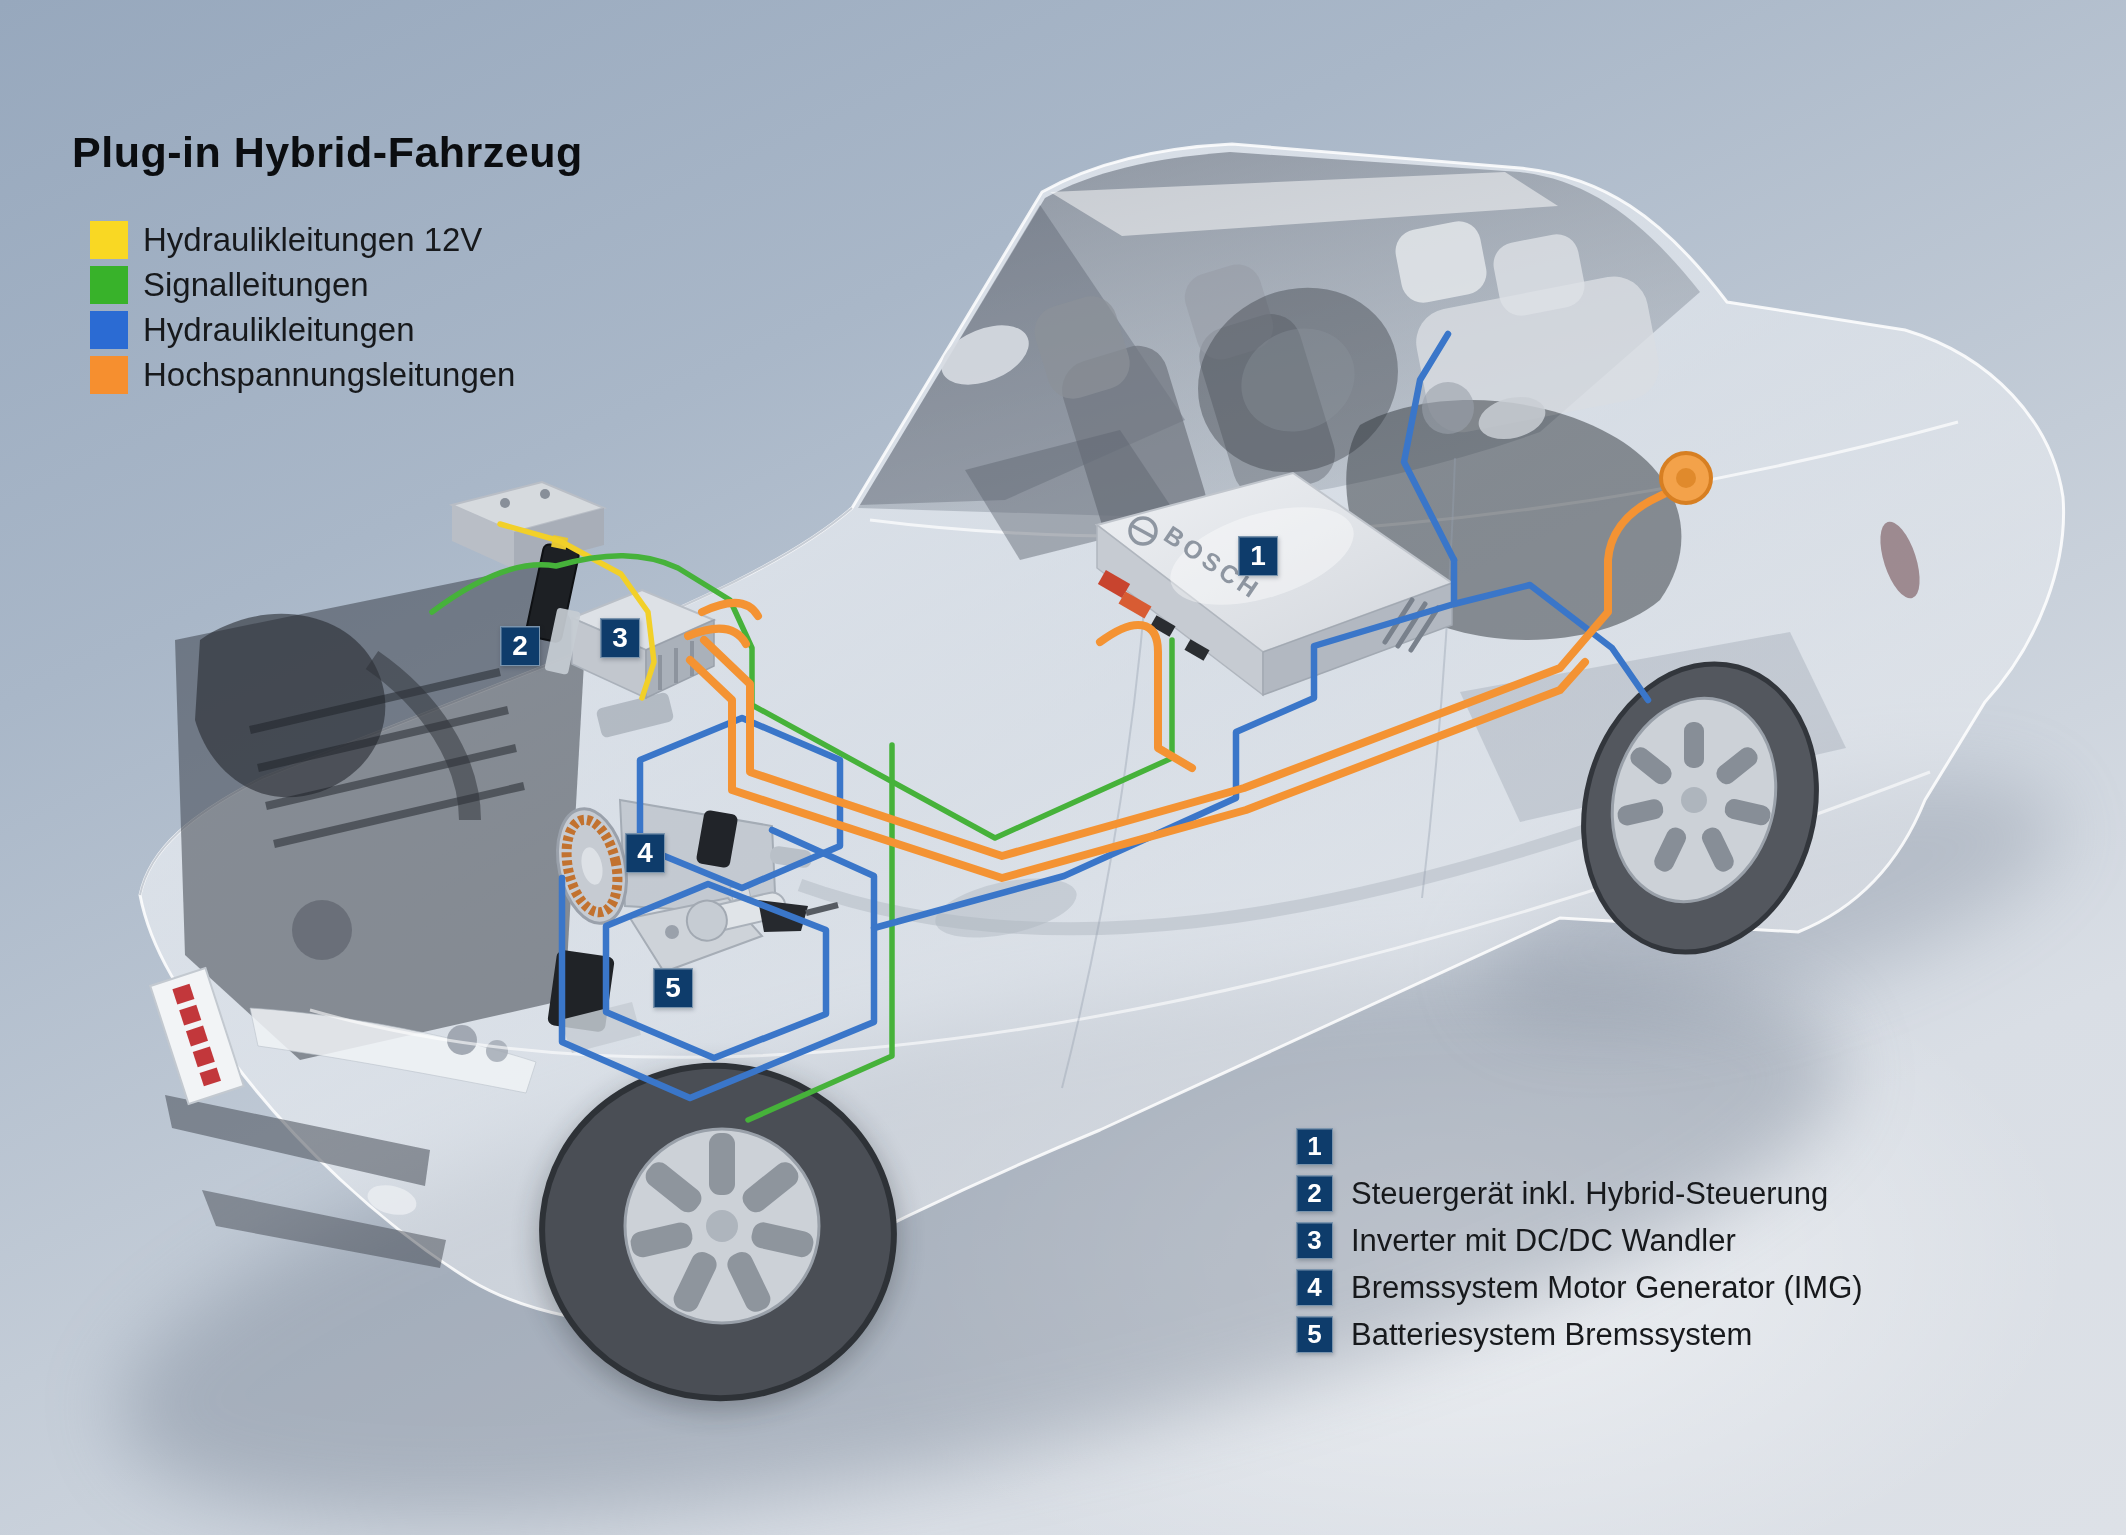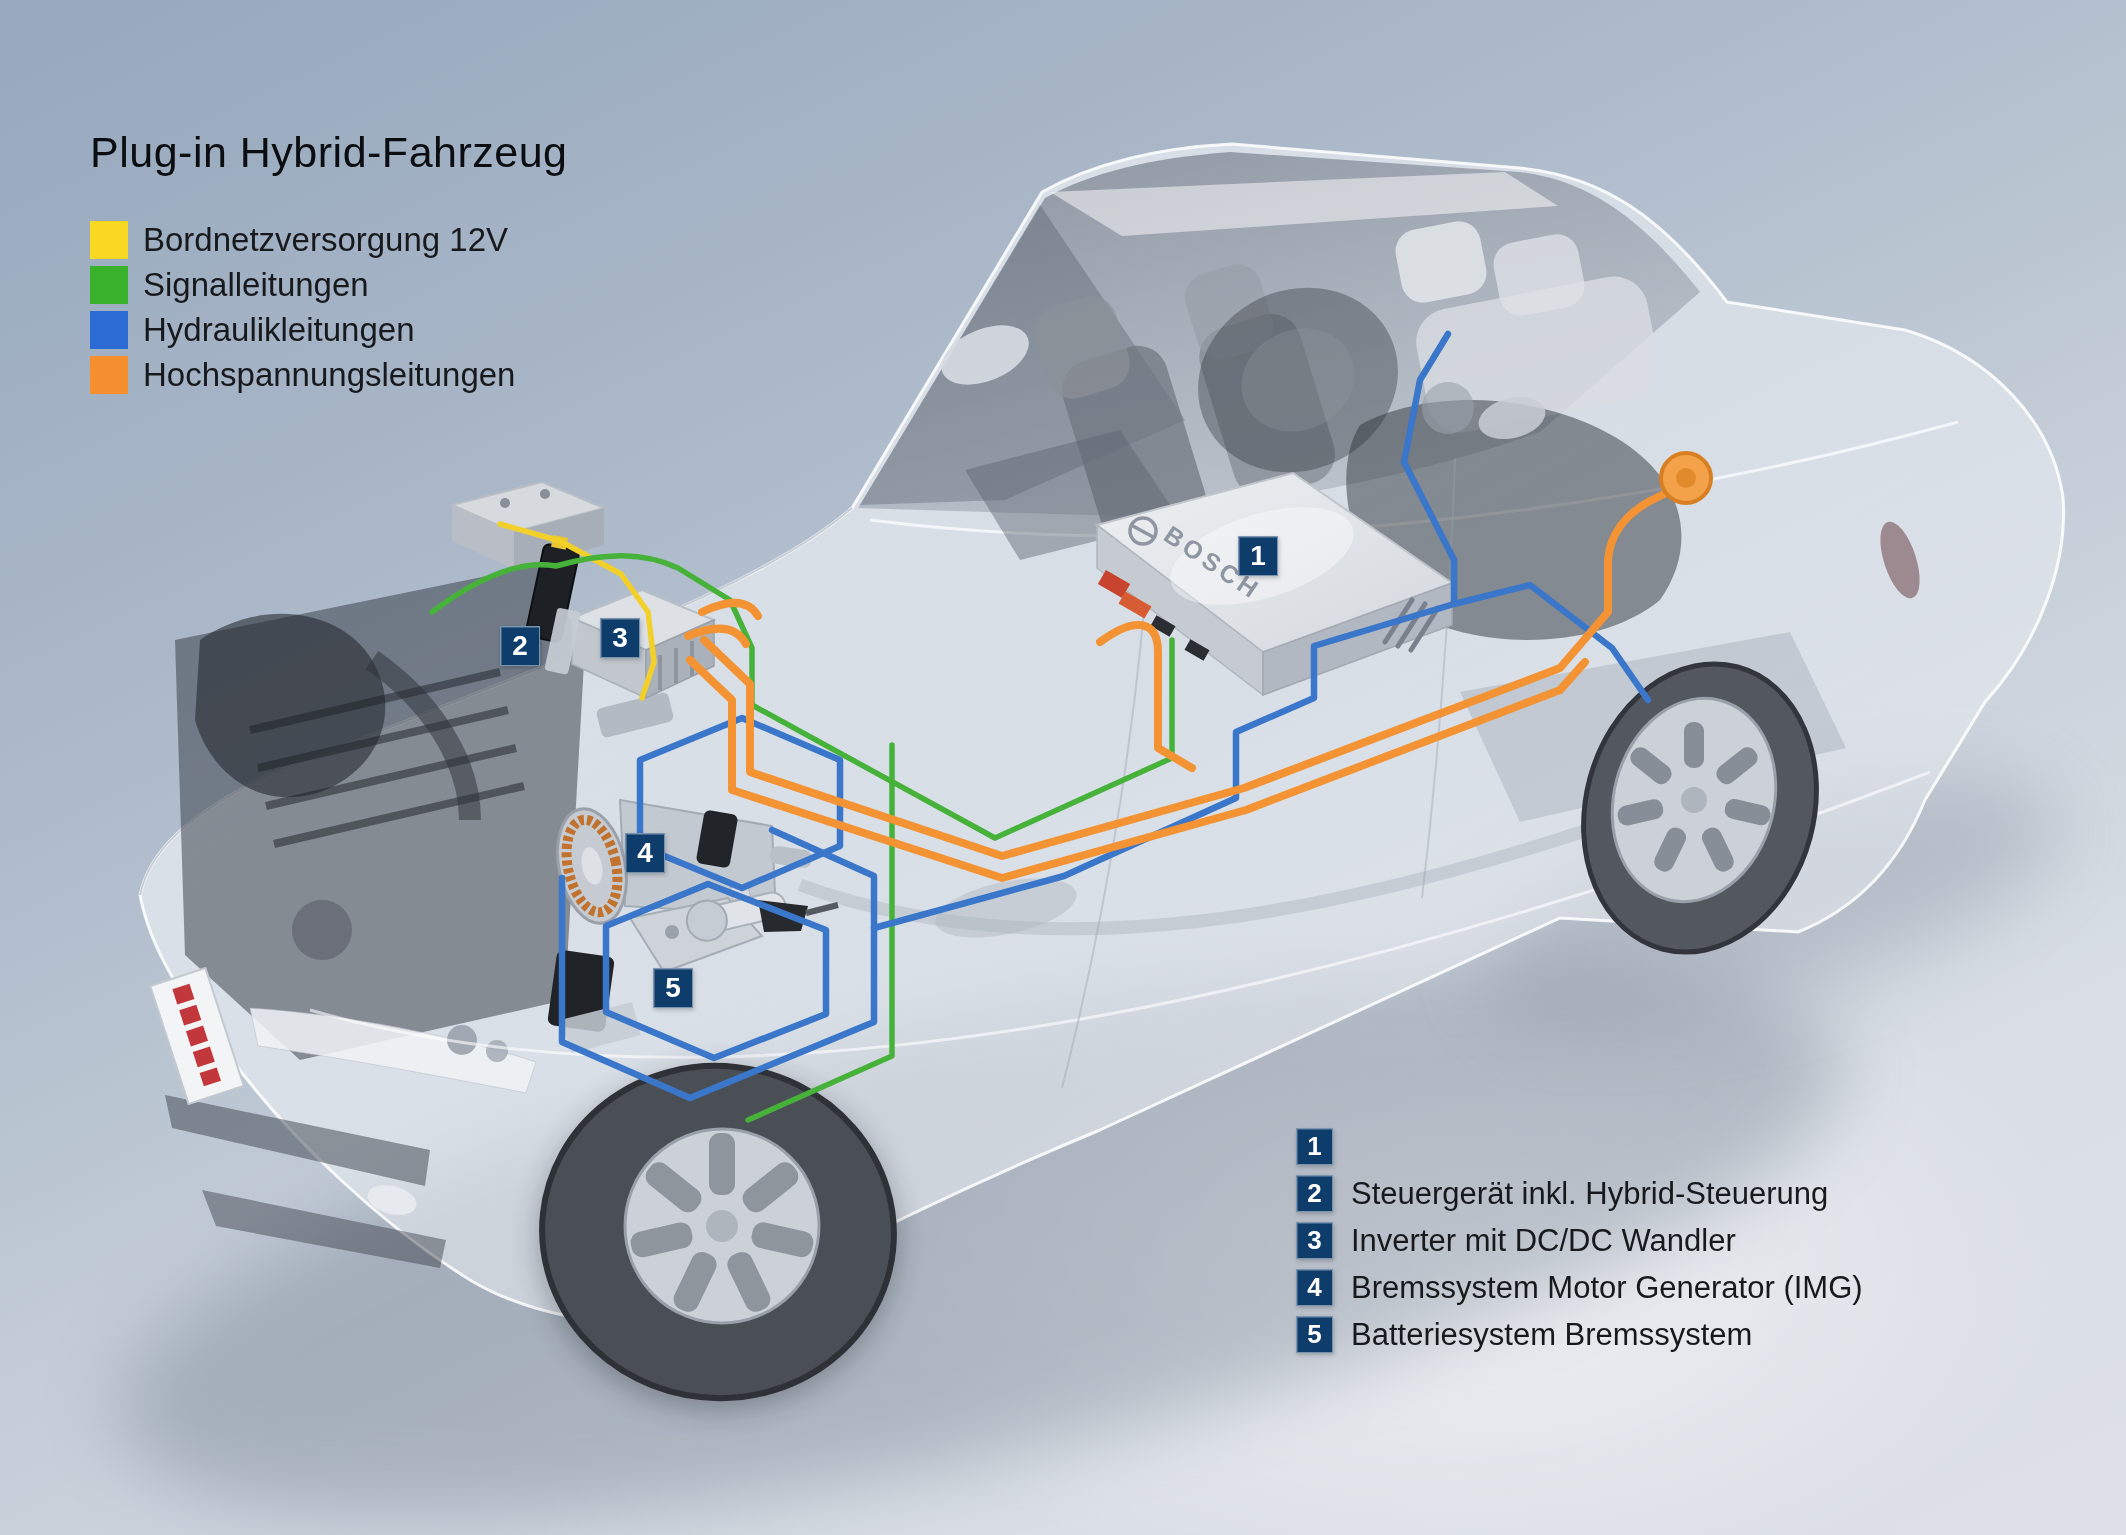--- a/index.html
+++ b/index.html
@@ -8,22 +8,22 @@
     font-family:"Liberation Sans",sans-serif;
     background:linear-gradient(155deg,#97a8bd 0%,#a9b7c8 28%,#c3ccd7 55%,#d9dee5 78%,#dde1e7 100%);
   }
   #stage::after{ 
     content:"";position:absolute;inset:0;
     background:radial-gradient(900px 500px at 68% 82%,rgba(255,255,255,.55),rgba(255,255,255,0) 70%);
     pointer-events:none;
   }
   svg.illu{position:absolute;left:0;top:0;z-index:1;}
   .title{
-    position:absolute;left:90px;top:128px;z-index:5;
-    font-size:43px;font-weight:normal;color:#0b0d10;letter-spacing:.5px;
+    position:absolute;left:72px;top:128px;z-index:5;
+    font-size:43px;font-weight:bold;color:#0b0d10;letter-spacing:.5px;
   }
   .color-legend{position:absolute;left:90px;top:221px;z-index:5;}
   .cl-row{display:flex;align-items:center;margin-bottom:7px;height:38px;}
   .swatch{width:38px;height:38px;flex:0 0 38px;}
   .cl-label{margin-left:15px;font-size:33px;color:#17191c;line-height:38px;}
   .part-legend{position:absolute;left:1296px;top:1128px;z-index:5;}
   .pl-row{display:flex;align-items:center;margin-bottom:10px;height:37px;}
   .badge,.marker{
     background:#0e3c6b;color:#ffffff;font-weight:bold;
     display:flex;align-items:center;justify-content:center;
@@ -281,21 +281,21 @@
       <circle cx="1686" cy="478" r="25" fill="#f3a24a" stroke="#d77f22" stroke-width="4"></circle>
       <circle cx="1686" cy="478" r="10" fill="#e08a2c"></circle>
     </g>
   </svg>
 
   <div class="title">Plug-in Hybrid-Fahrzeug</div>
 
   <div class="color-legend">
     <div class="cl-row">
       <div class="swatch" style="background-color: rgb(249, 216, 35);"></div>
-      <div class="cl-label">Bordnetzversorgung 12V</div>
+      <div class="cl-label">Hydraulikleitungen 12V</div>
     </div>
     <div class="cl-row">
       <div class="swatch" style="background-color: rgb(56, 178, 42);"></div>
       <div class="cl-label">Signalleitungen</div>
     </div>
     <div class="cl-row">
       <div class="swatch" style="background-color: rgb(43, 107, 211);"></div>
       <div class="cl-label">Hydraulikleitungen</div>
     </div>
     <div class="cl-row">

